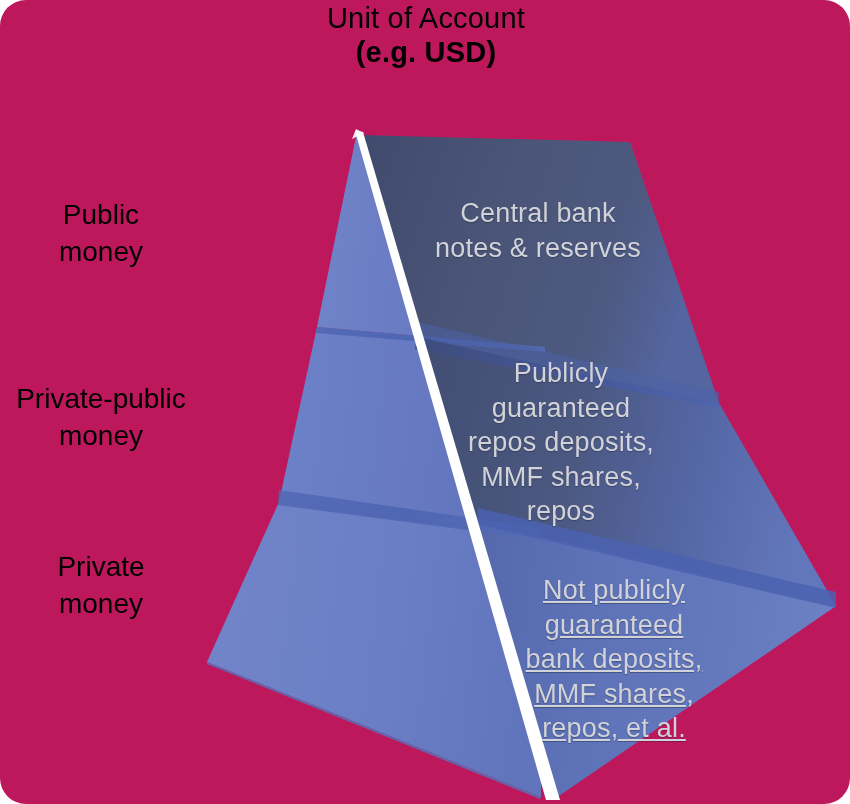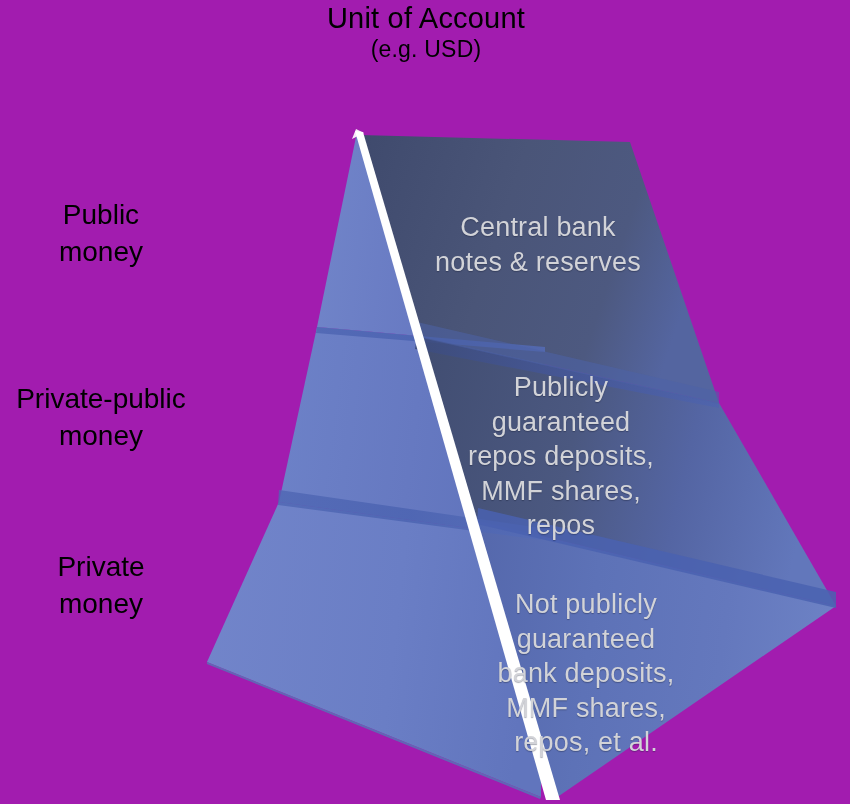--- a/index.html
+++ b/index.html
@@ -5,45 +5,46 @@
 <style>
   html, body {
     margin: 0;
     padding: 0;
     background: #ffffff;
   }
   #stage {
     position: relative;
     width: 850px;
     height: 804px;
-    background: #a21caf;
+    background: #be185d;
     overflow: hidden;
     font-family: "Liberation Sans", sans-serif;
+    border-radius: 26px;
   }
 
   
   #title-block {
     position: absolute;
     left: 248px;
     top: 2px;
     width: 356px;
     text-align: center;
     line-height: 1.16;
     color: #000000;
   }
   #title-line-1 {
     display: block;
     font-size: 29px;
     font-weight: 400;
     letter-spacing: 0.2px;
   }
   #title-line-2 {
     display: block;
-    font-size: 23px;
-    font-weight: 400;
+    font-size: 29px;
+    font-weight: 700;
     letter-spacing: 0.2px;
   }
 
   
   .tier-label {
     position: absolute;
     width: 230px;
     text-align: center;
     color: #000000;
     font-size: 28px;
@@ -67,25 +68,24 @@
   .face-text {
     position: absolute;
     text-align: center;
     color: #d2d3d8;
     font-size: 27px;
     font-weight: 400;
     line-height: 1.28;
     letter-spacing: 0.2px;
     white-space: pre-line;
     text-shadow: 0 1px 1px rgba(20,26,50,0.35);
-    margin-top: 14px;
   }
   #text-tier-top    { left: 398px; top: 196px; width: 280px; }
   #text-tier-middle { left: 436px; top: 356px; width: 250px; }
-  #text-tier-bottom { left: 444px; top: 573px; width: 284px; }
+  #text-tier-bottom { left: 472px; top: 573px; width: 284px; text-decoration: underline; }
 </style>
 </head>
 <body>
 
 <div id="stage">
 
   <div id="title-block">
     <span id="title-line-1">Unit of Account</span>
     <span id="title-line-2">(e.g. USD)</span>
   </div>

